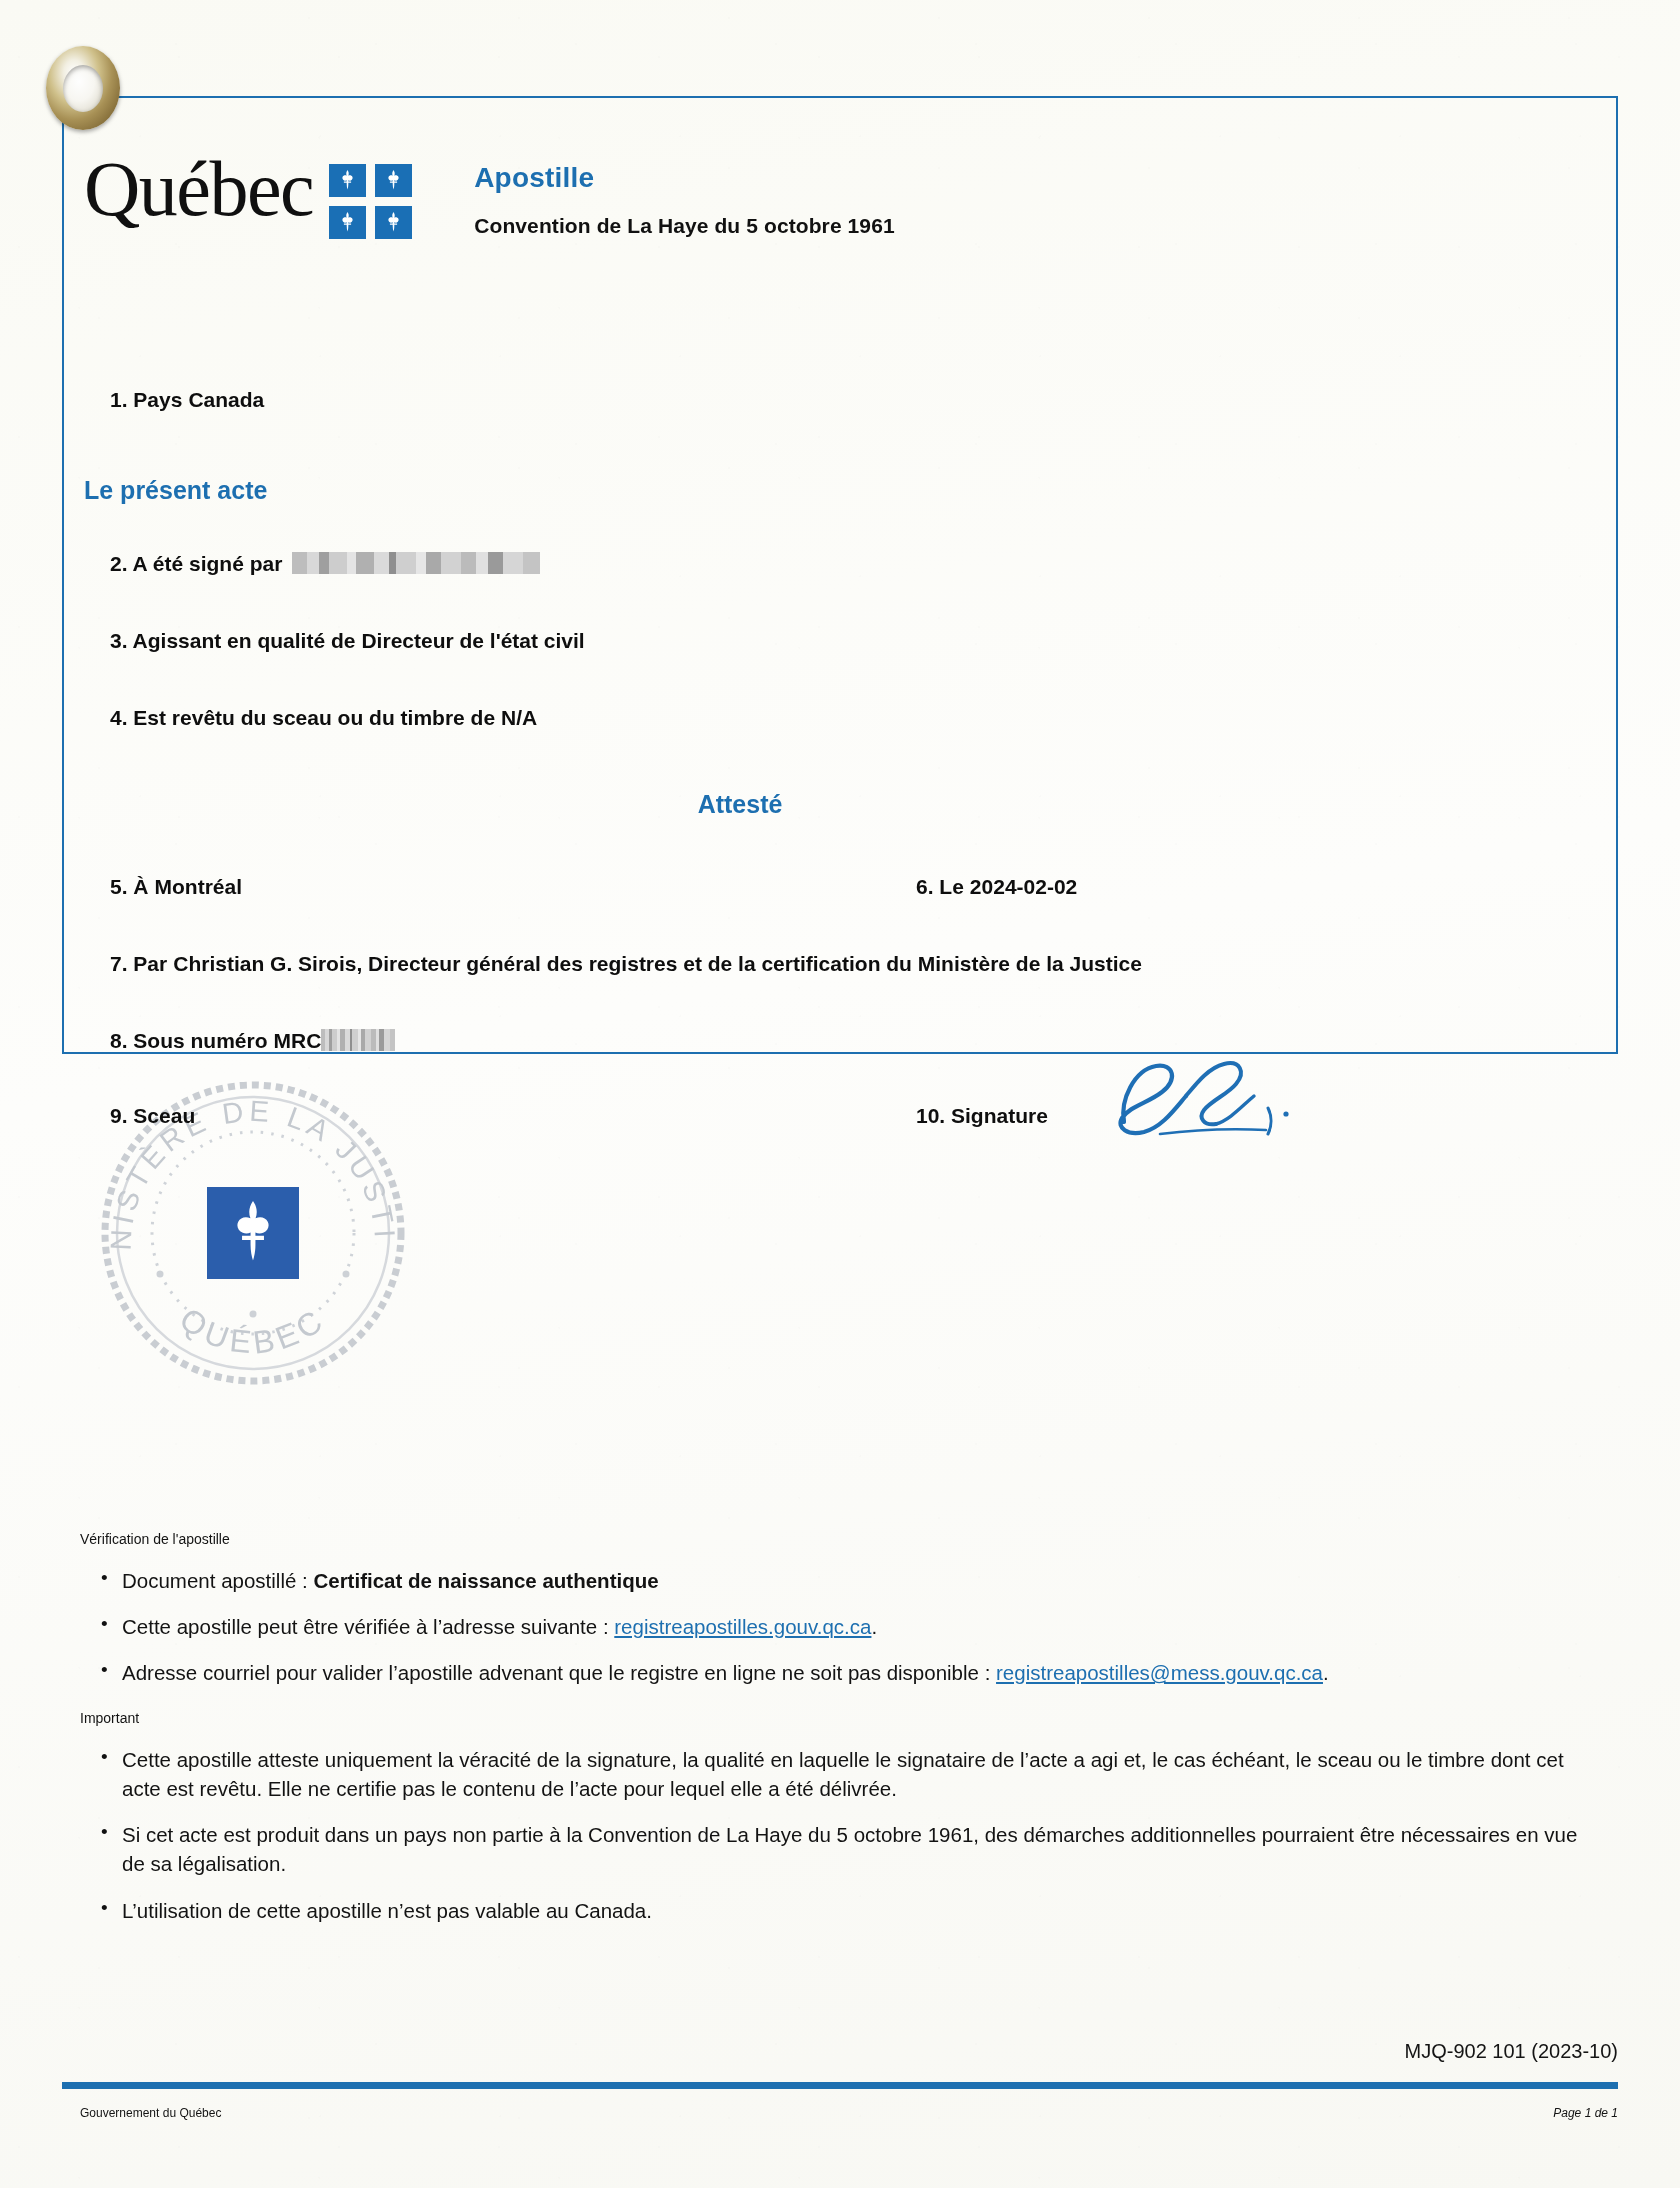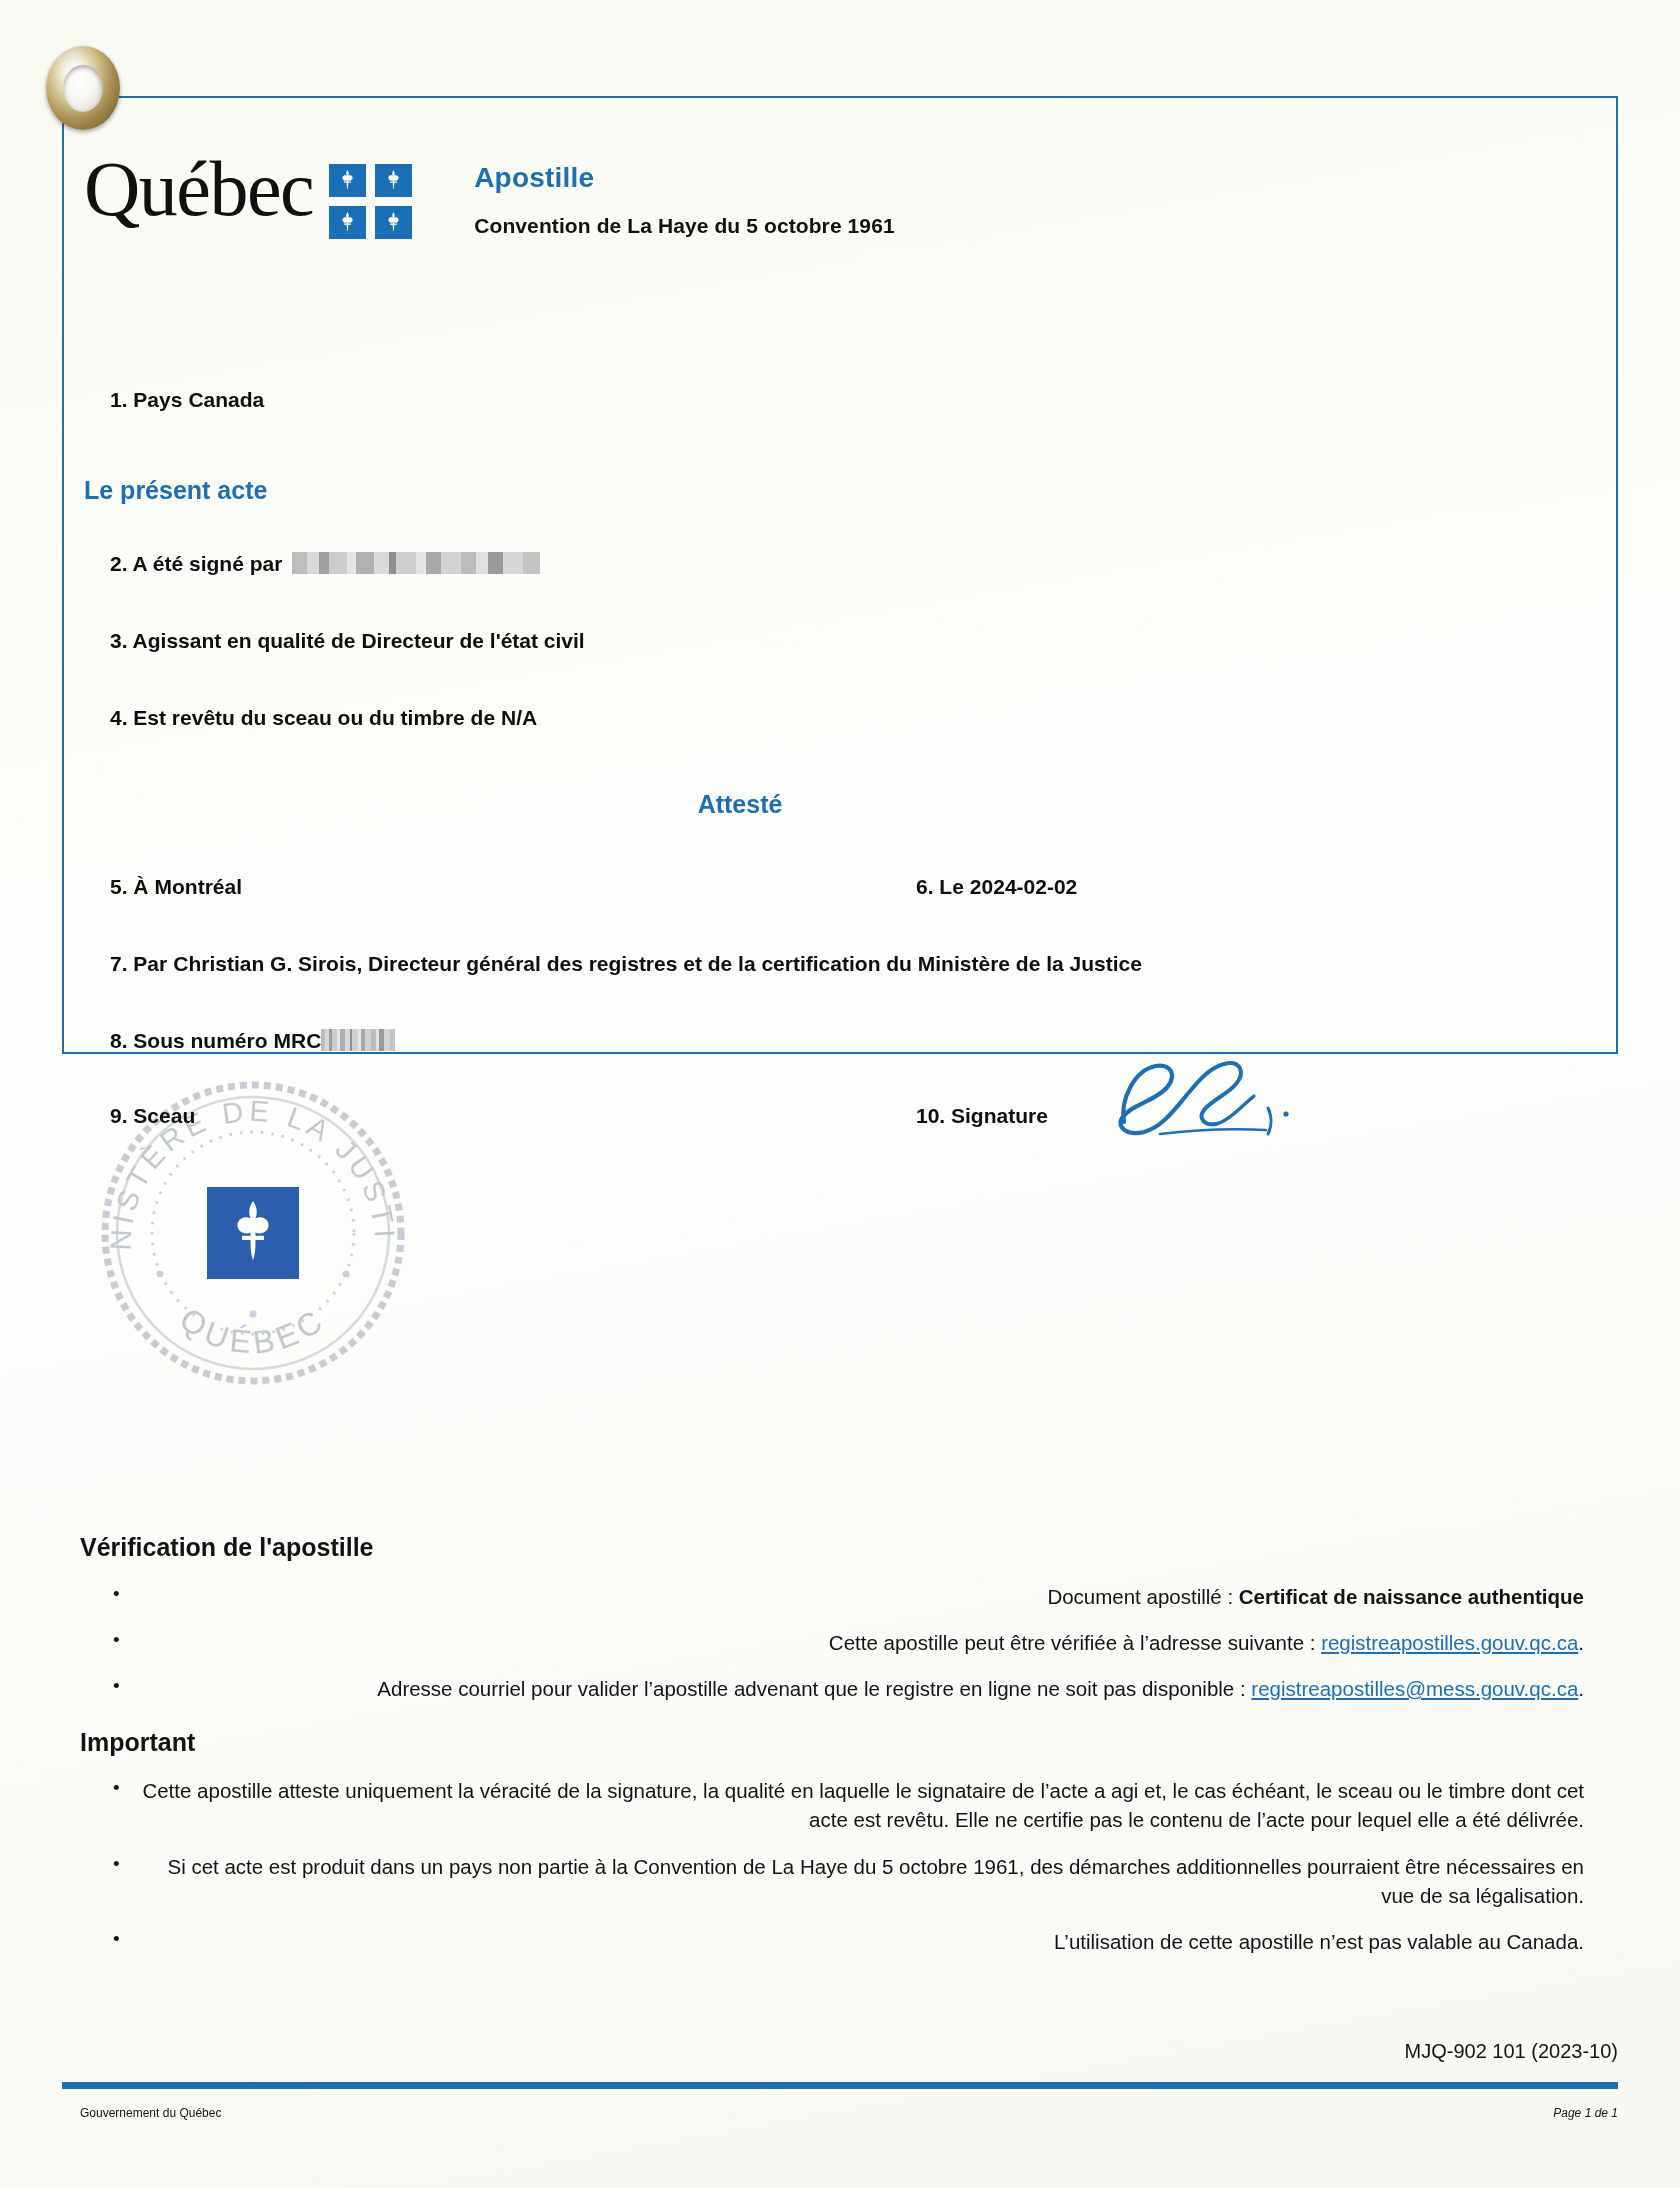--- a/index.html
+++ b/index.html
@@ -122,24 +122,24 @@
     position:absolute;left:1100px;top:1048px;width:220px;height:120px;z-index:3;
   }
   .signature svg{width:100%;height:100%;display:block;}
 
   
   .notes{
     position:absolute;left:80px;top:1530px;width:1520px;
     font-size:20.5px;color:#131313;line-height:1.42;
   }
   .notes h3{
-    font-size:25px;font-weight:700;margin:0 0 16px 0;
+    font-size:14px;font-weight:400;margin:0 0 16px 0;
   }
   .notes h3.second{margin-top:22px;}
-  .bullet-list{list-style:none;margin:16px;padding:0;text-align:right;}
+  .bullet-list{list-style:none;margin:4px;padding:0;}
   .bullet-list li{
     position:relative;padding-left:38px;margin-bottom:17px;
   }
   .bullet-list li::before{
     content:"•";position:absolute;left:17px;top:-1px;font-size:19px;color:#111;
   }
   .lnk{color:#1d6fb0;text-decoration:underline;}
   .bold-val{font-weight:700;}
 
   

